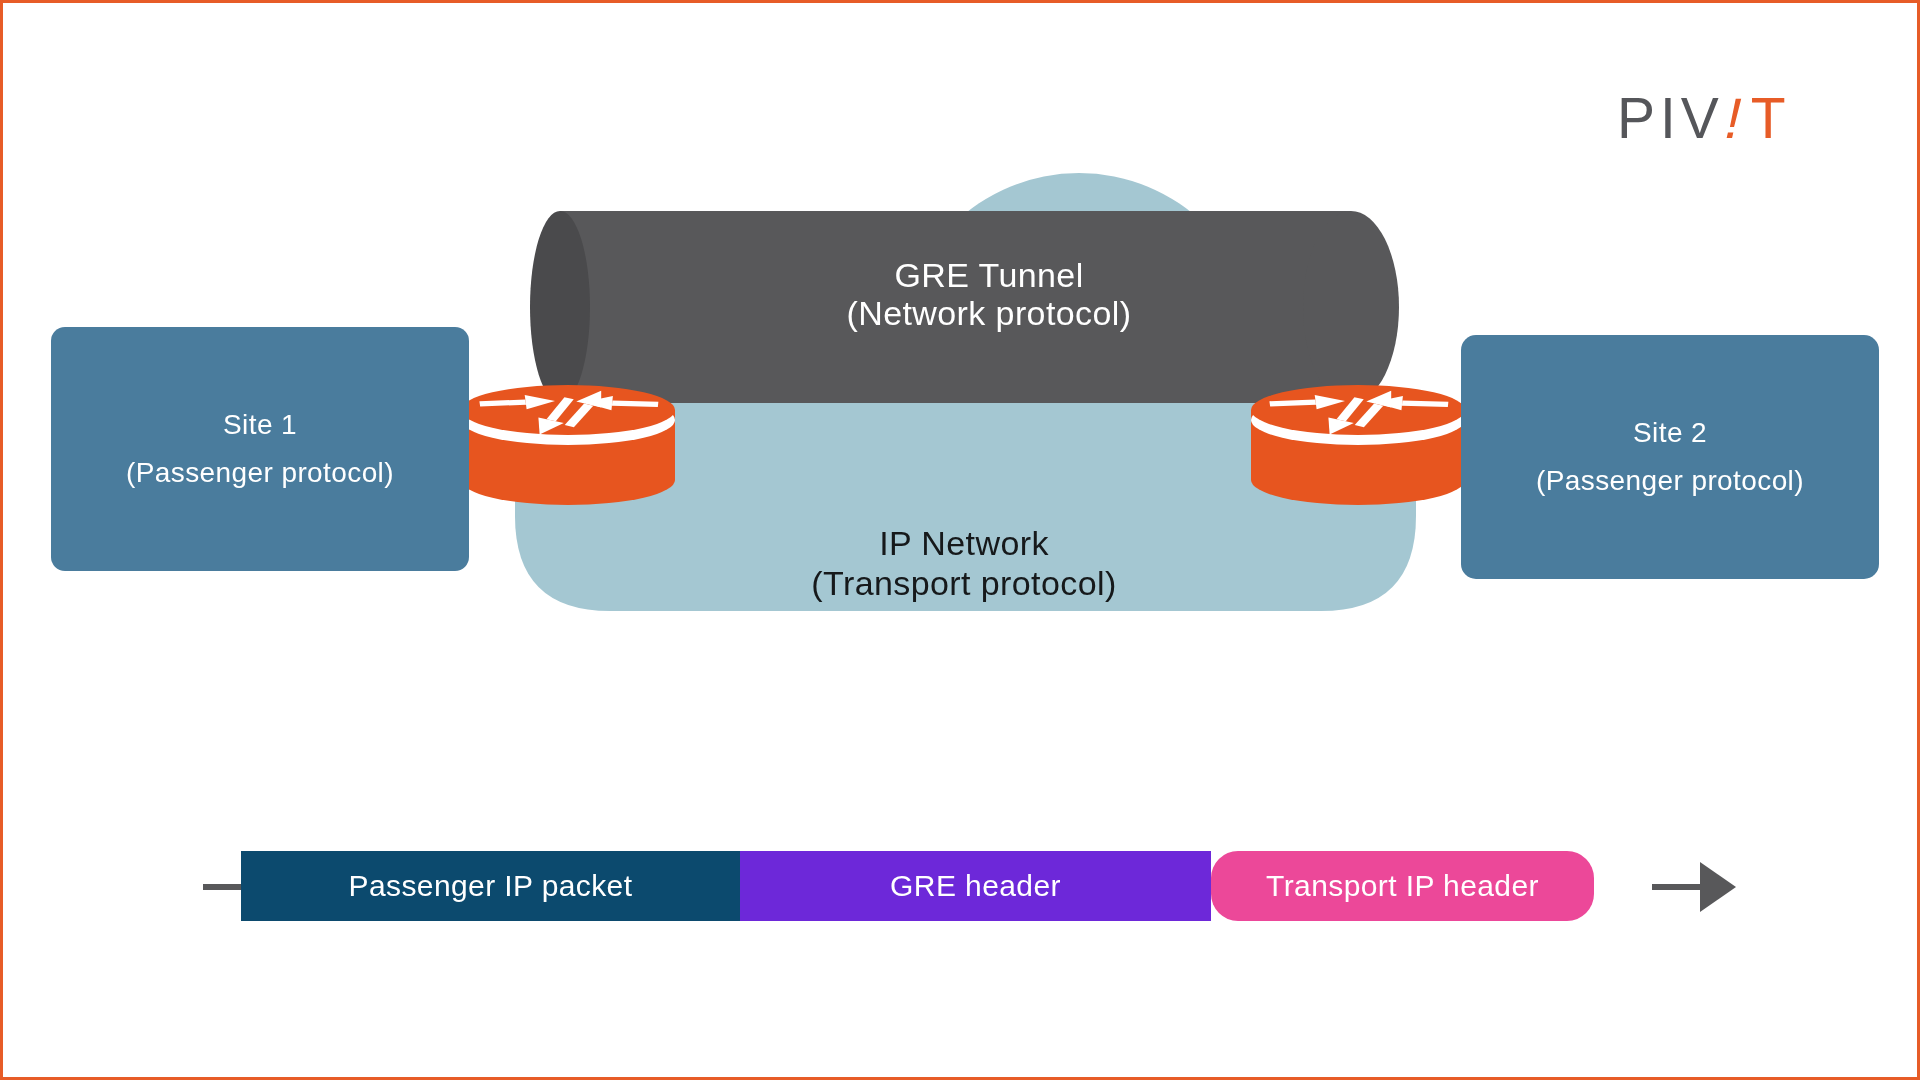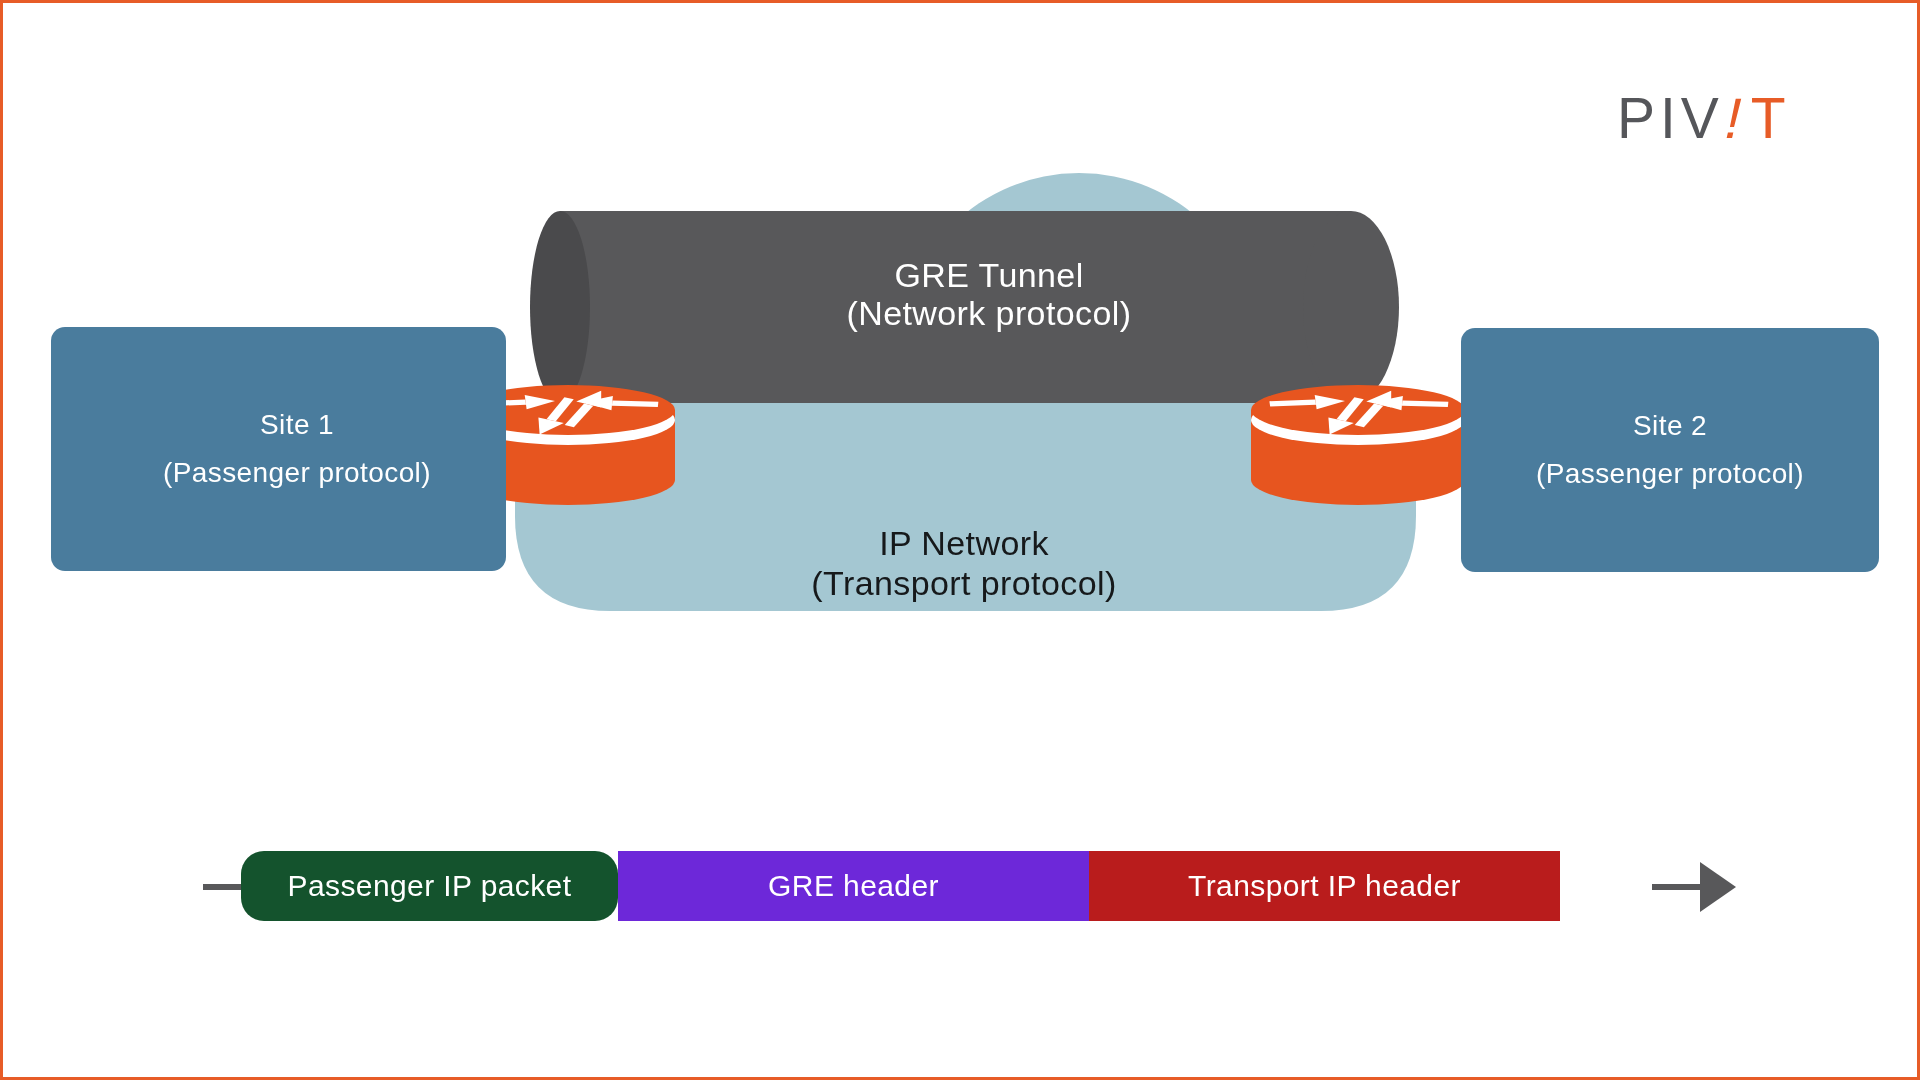--- a/index.html
+++ b/index.html
@@ -10,42 +10,42 @@
   }
   .shapes{position:absolute;left:0;top:0;width:1920px;height:1080px;}
 
   
   .site-box{
     position:absolute;width:418px;height:244px;border-radius:14px;
     background:#4A7C9D;color:#ffffff;display:flex;flex-direction:column;
     justify-content:center;align-items:center;text-align:center;
     font-size:28px;line-height:48px;letter-spacing:0.4px;
   }
-  .site-box.left{left:48px;top:324px;padding-left:37px;}
-  .site-box.right{left:1458px;top:325px;}
+  .site-box.left{left:48px;top:324px;}
+  .site-box.right{left:1458px;top:332px;border-radius:15px;}
 
   
   .shape-label{
     position:absolute;width:450px;text-align:center;
     font-size:34px;letter-spacing:0.4px;
   }
   .tunnel-label{left:761px;top:253px;line-height:38px;color:#ffffff;}
   .cloud-label{left:736px;top:479px;line-height:40px;color:#16191B;margin-top:41px;}
 
   
   .packet-bar{
     position:absolute;left:238px;top:848px;height:70px;display:flex;
   }
   .packet-seg{
     display:flex;align-items:center;justify-content:center;
     color:#ffffff;font-size:30px;letter-spacing:0.4px;
   }
-  .seg-blue{width:377px;background:#14532d;border-radius:23px;}
+  .seg-blue{width:499px;background:#0c4a6e;}
   .seg-dark{width:471px;background:#6d28d9;}
-  .seg-gray{width:471px;background:#b91c1c;}
+  .seg-gray{width:383px;background:#ec4899;border-radius:27px;}
 
   
   .logo{
     position:absolute;left:1614px;top:82px;height:80px;
     font-size:57px;letter-spacing:5px;white-space:nowrap;
     color:#55565A;font-weight:400;
   }
   .logo-excl{
     color:#E75C27;display:inline-block;transform:skewX(-13deg);
     margin-left:2px;margin-right:4px;

